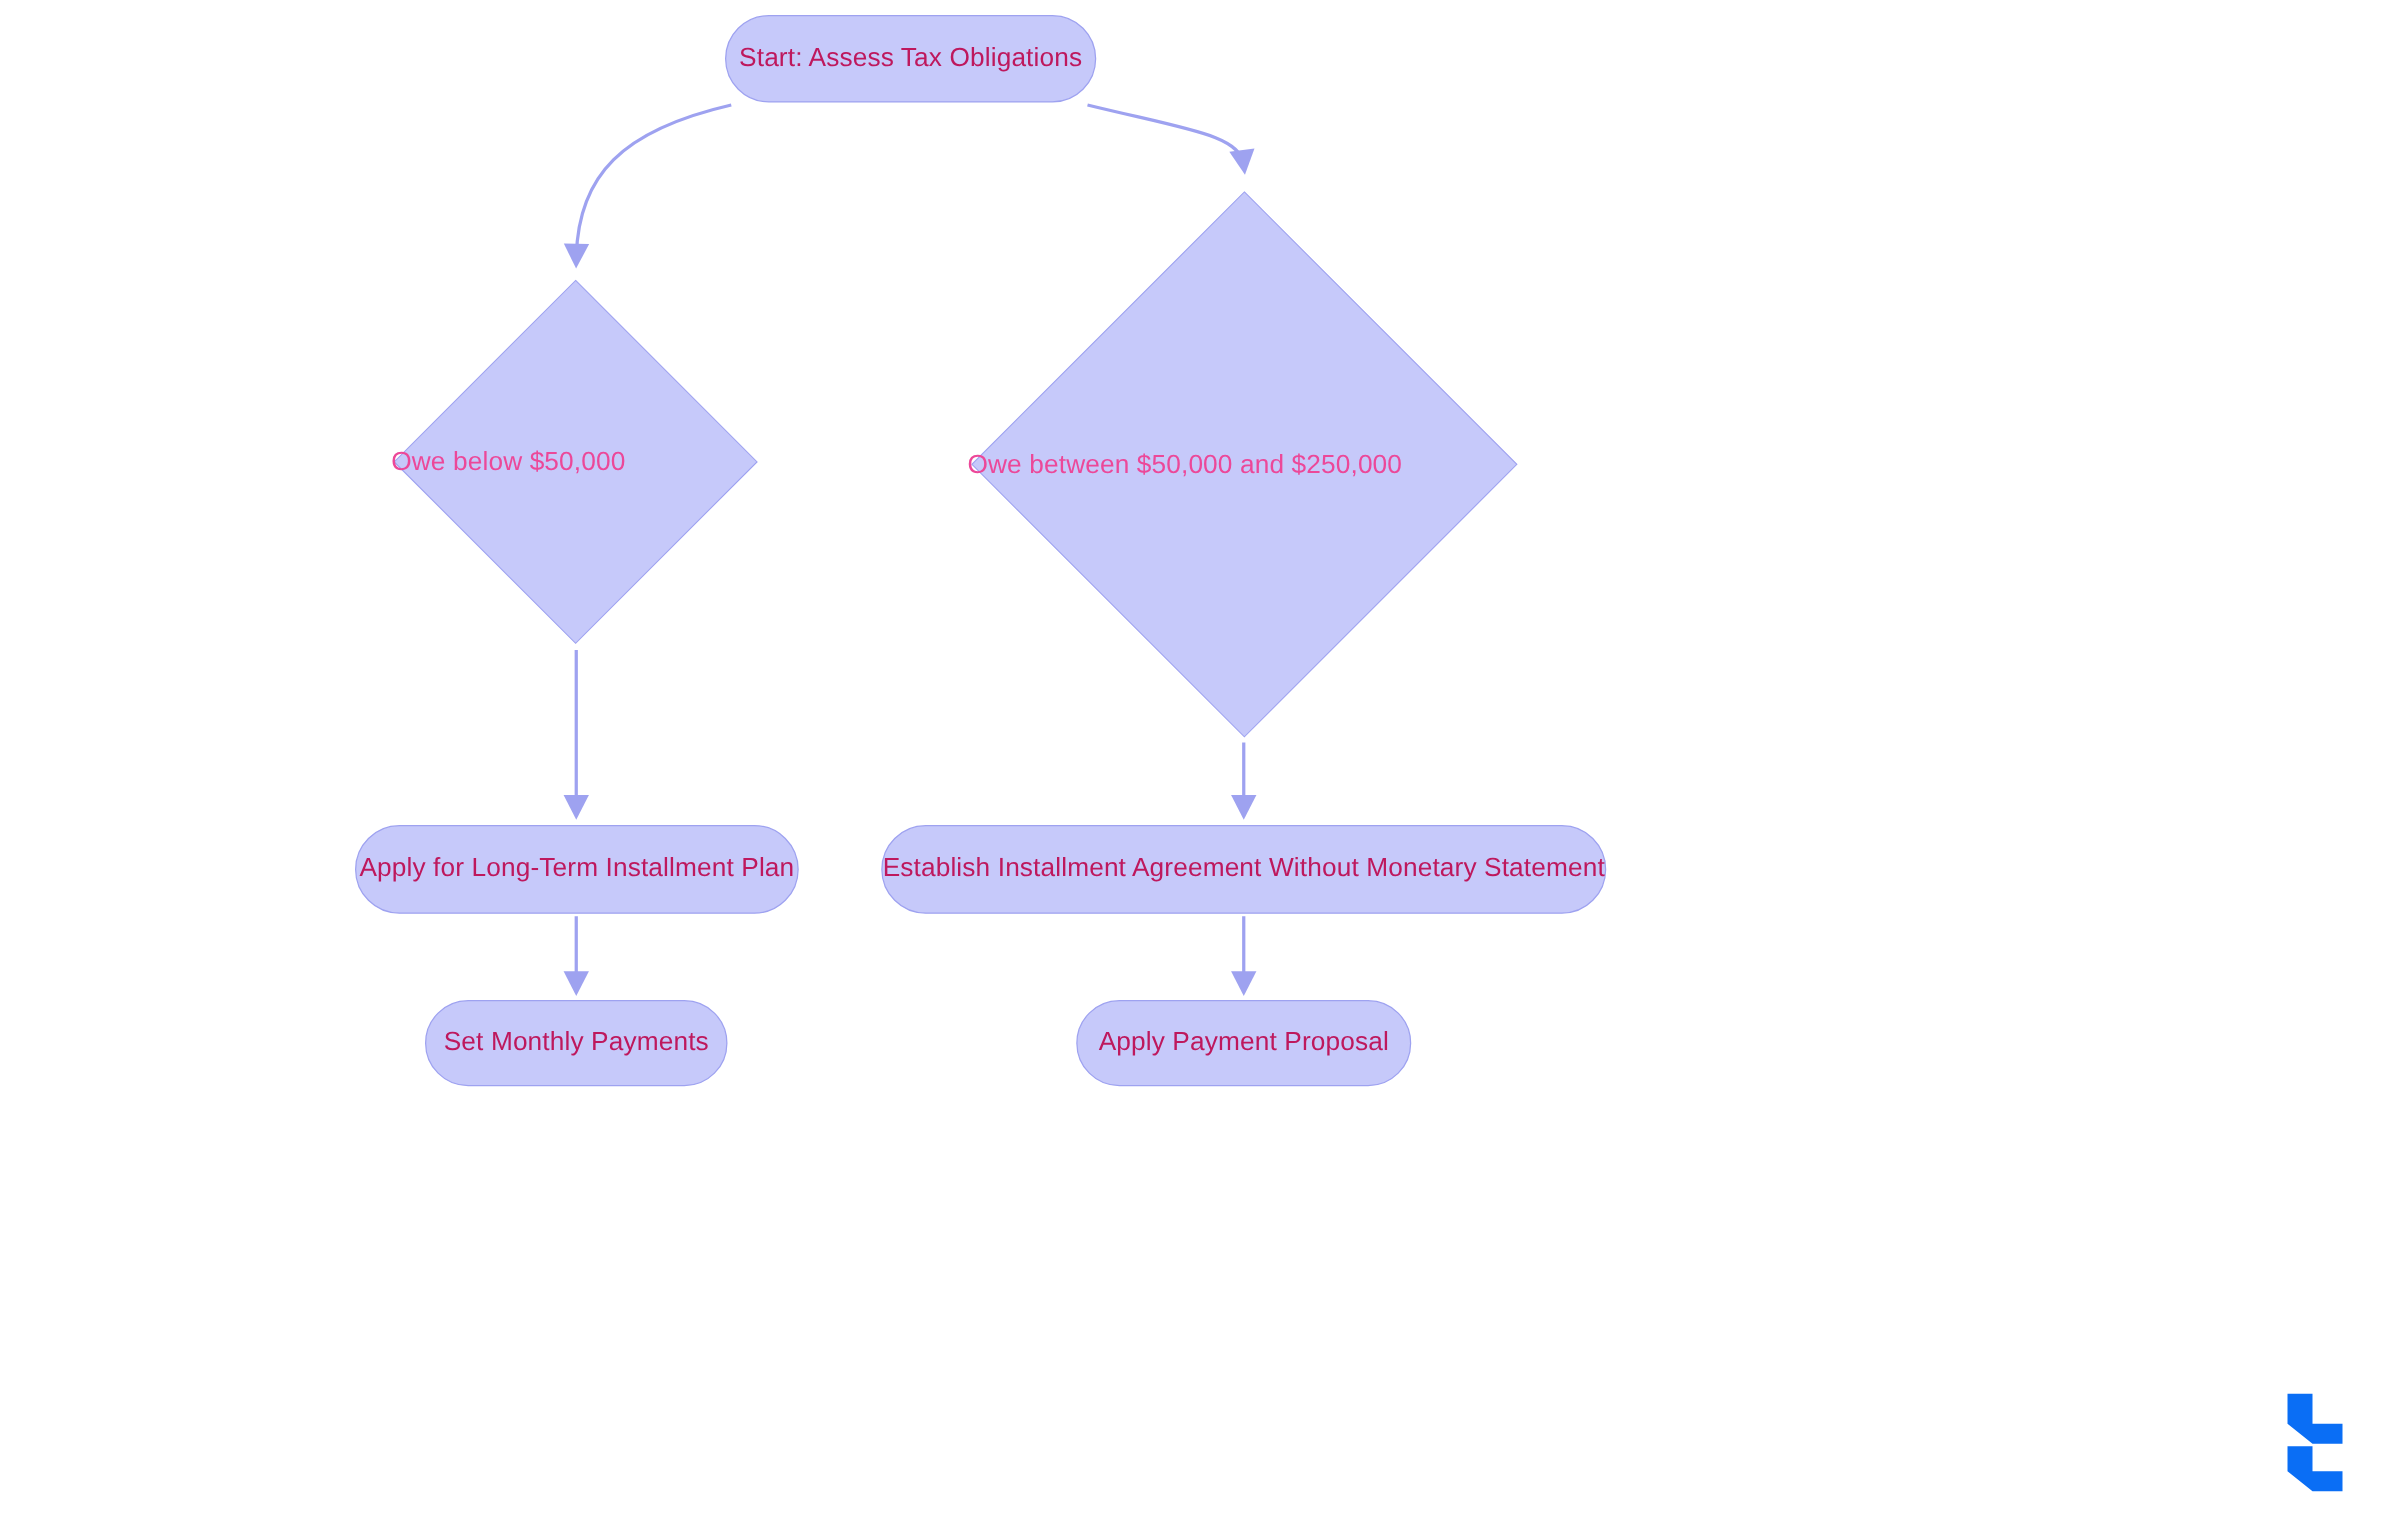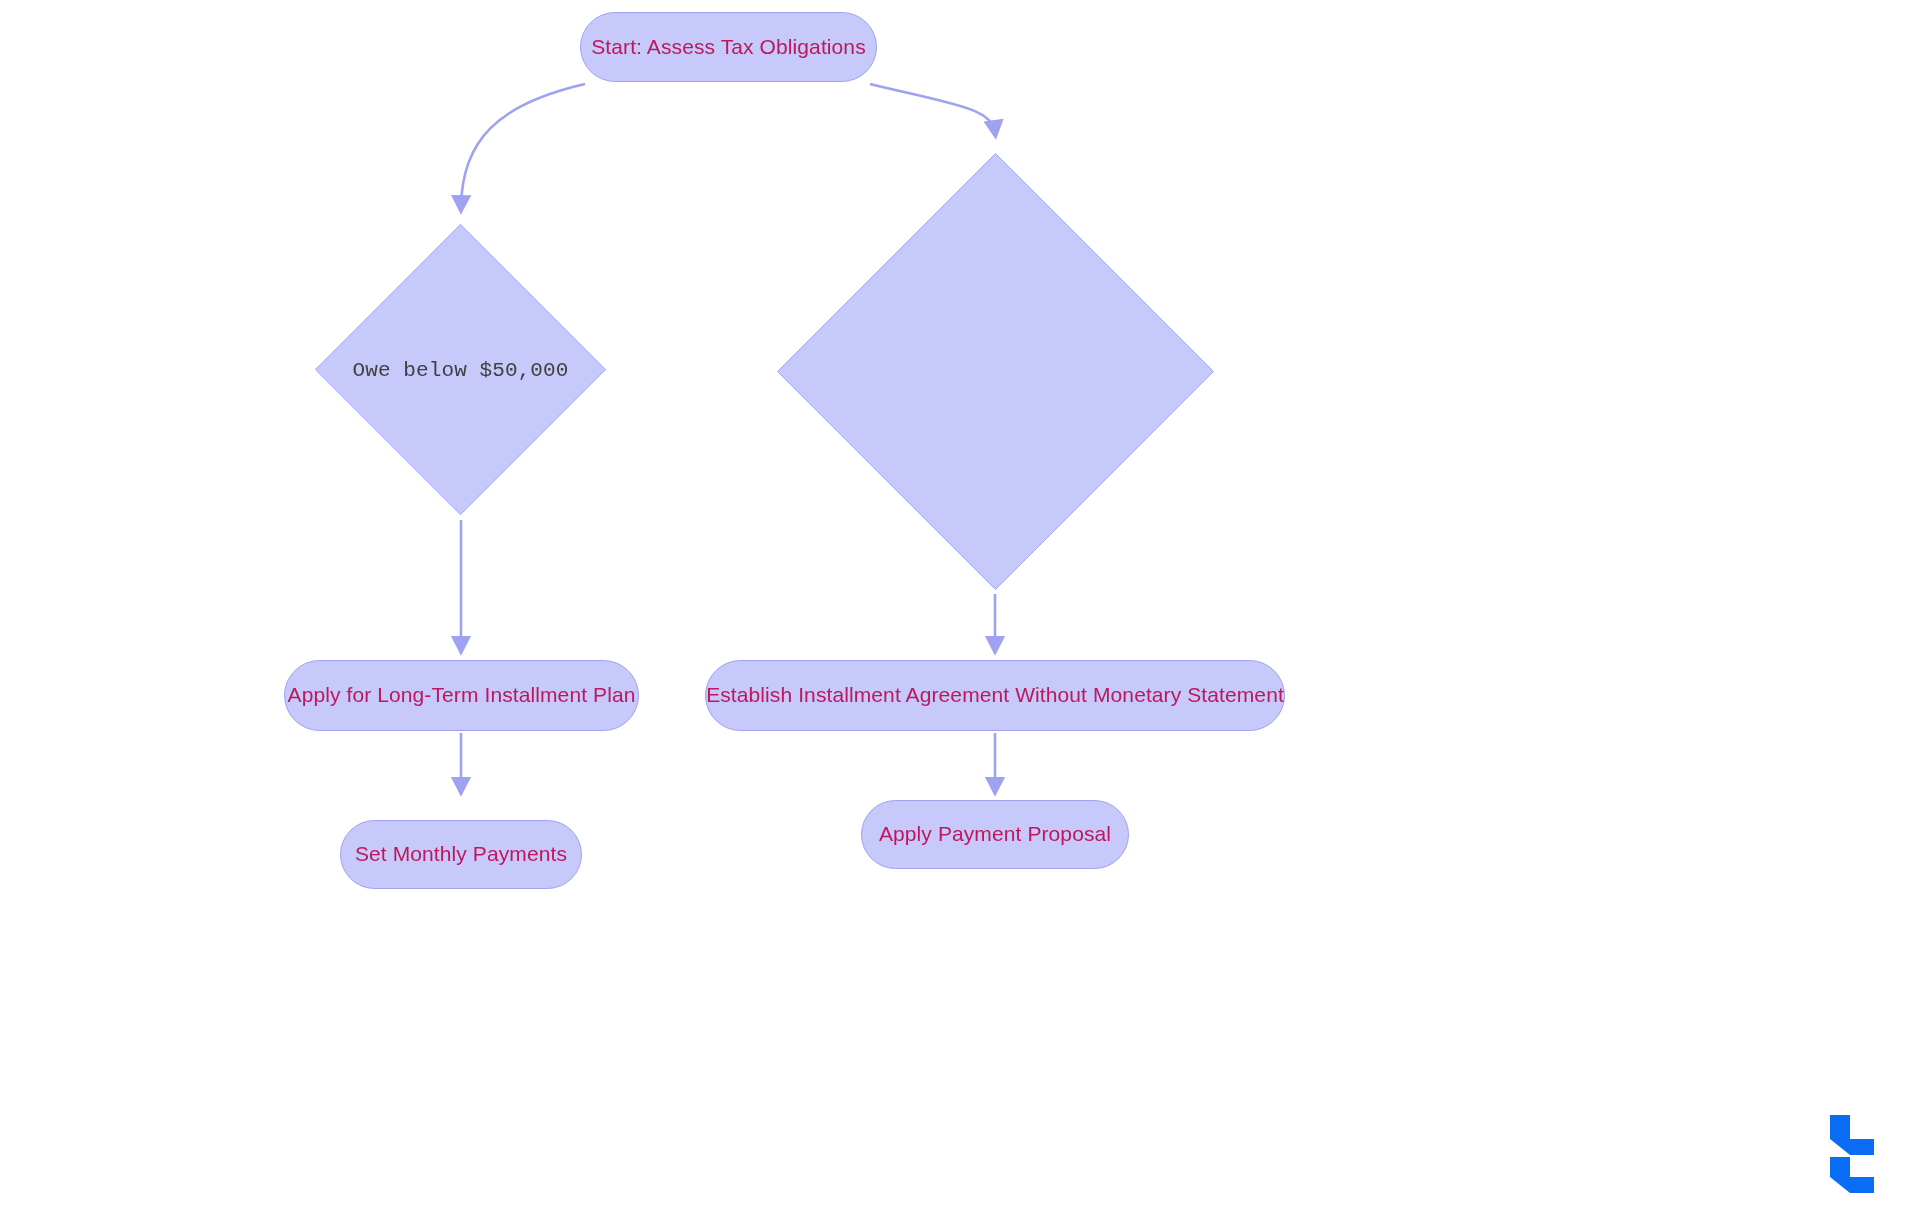--- a/index.html
+++ b/index.html
@@ -57,33 +57,31 @@
     top: 0;
     width: 100%;
     height: 100%;
   }
   .diamond-label {
     position: absolute;
     left: 0;
     top: 50%;
     width: 100%;
     transform: translateY(-50%);
-    text-align: center;
-    color: #404040;
+    color: #ec4899;
     font-size: 21px;
     letter-spacing: 0.1px;
     white-space: nowrap;
     z-index: 4;
-    font-family: Liberation Mono, monospace;
   }
   
   #node-start      { left: 580px;  top: 12px;   width: 297px; height: 70px; }
   #node-left-proc  { left: 284px;  top: 660px;  width: 355px; height: 71px; }
   #node-right-proc { left: 705px;  top: 660px;  width: 580px; height: 71px; }
-  #node-left-end   { left: 340px;  top: 820px;  width: 242px; height: 69px; }
+  #node-left-end   { left: 340px;  top: 800px;  width: 242px; height: 69px; }
   #node-right-end  { left: 861px;  top: 800px;  width: 268px; height: 69px; }
 
   #dia-left  { left: 313px; top: 222px; width: 295px; height: 295px; }
   #dia-right { left: 774px; top: 150px; width: 443px; height: 443px; }
 
   
   #logo {
     position: absolute;
     right: 28px;
     bottom: 18px;
@@ -135,20 +133,21 @@
     <svg class="diamond-shape" viewBox="0 0 100 100" preserveAspectRatio="none">
       <polygon points="50,0.8 99.2,50 50,99.2 0.8,50" fill="#c6c9fa" stroke="#9ea2f0" stroke-width="0.9" vector-effect="non-scaling-stroke"></polygon>
     </svg>
     <div class="diamond-label">Owe below $50,000</div>
   </div>
 
   <div class="diamond-wrap" id="dia-right">
     <svg class="diamond-shape" viewBox="0 0 100 100" preserveAspectRatio="none">
       <polygon points="50,0.8 99.2,50 50,99.2 0.8,50" fill="#c6c9fa" stroke="#9ea2f0" stroke-width="0.9" vector-effect="non-scaling-stroke"></polygon>
     </svg>
+    <div class="diamond-label">Owe between $50,000 and $250,000</div>
   </div>
 
   <div class="node pill" id="node-right-proc">
     <span class="label">Establish Installment Agreement Without Monetary Statement</span>
   </div>
 
   <div class="node pill" id="node-left-proc">
     <span class="label">Apply for Long-Term Installment Plan</span>
   </div>
 

